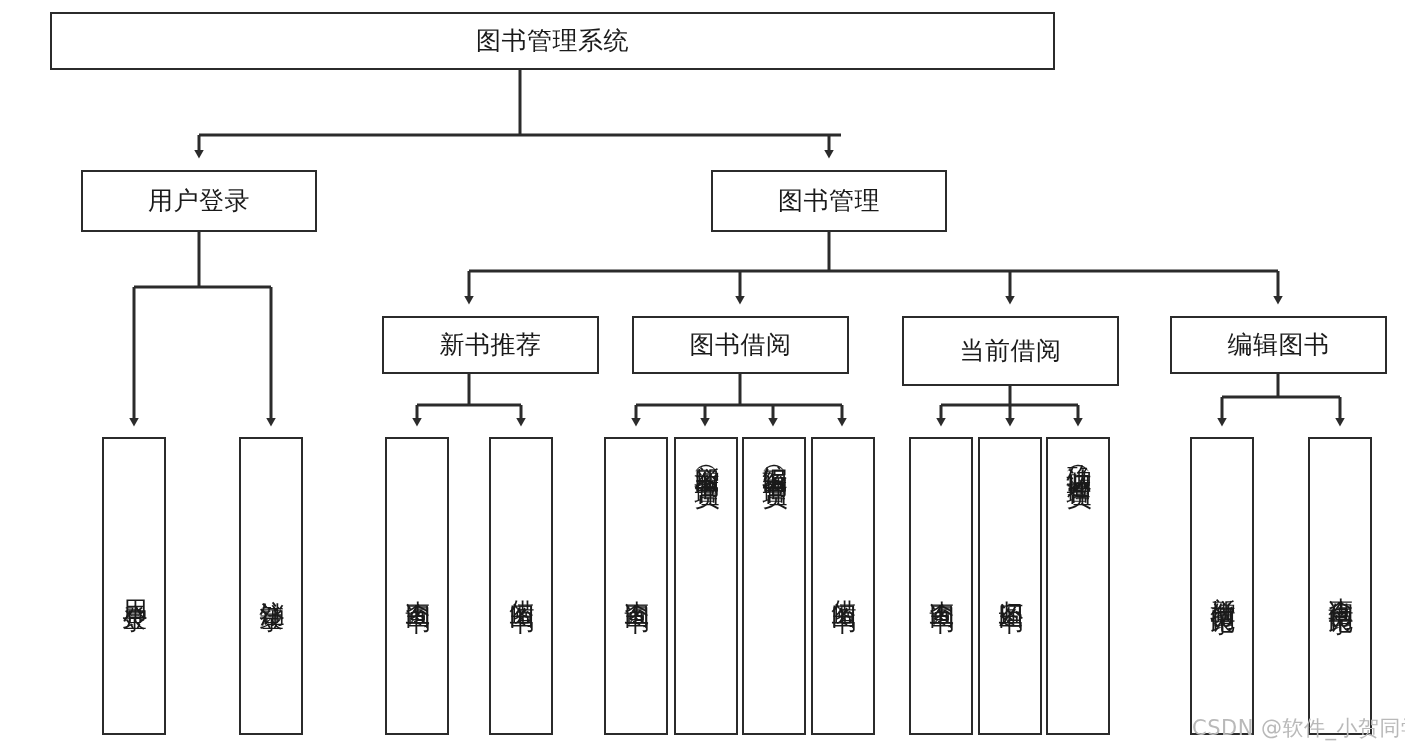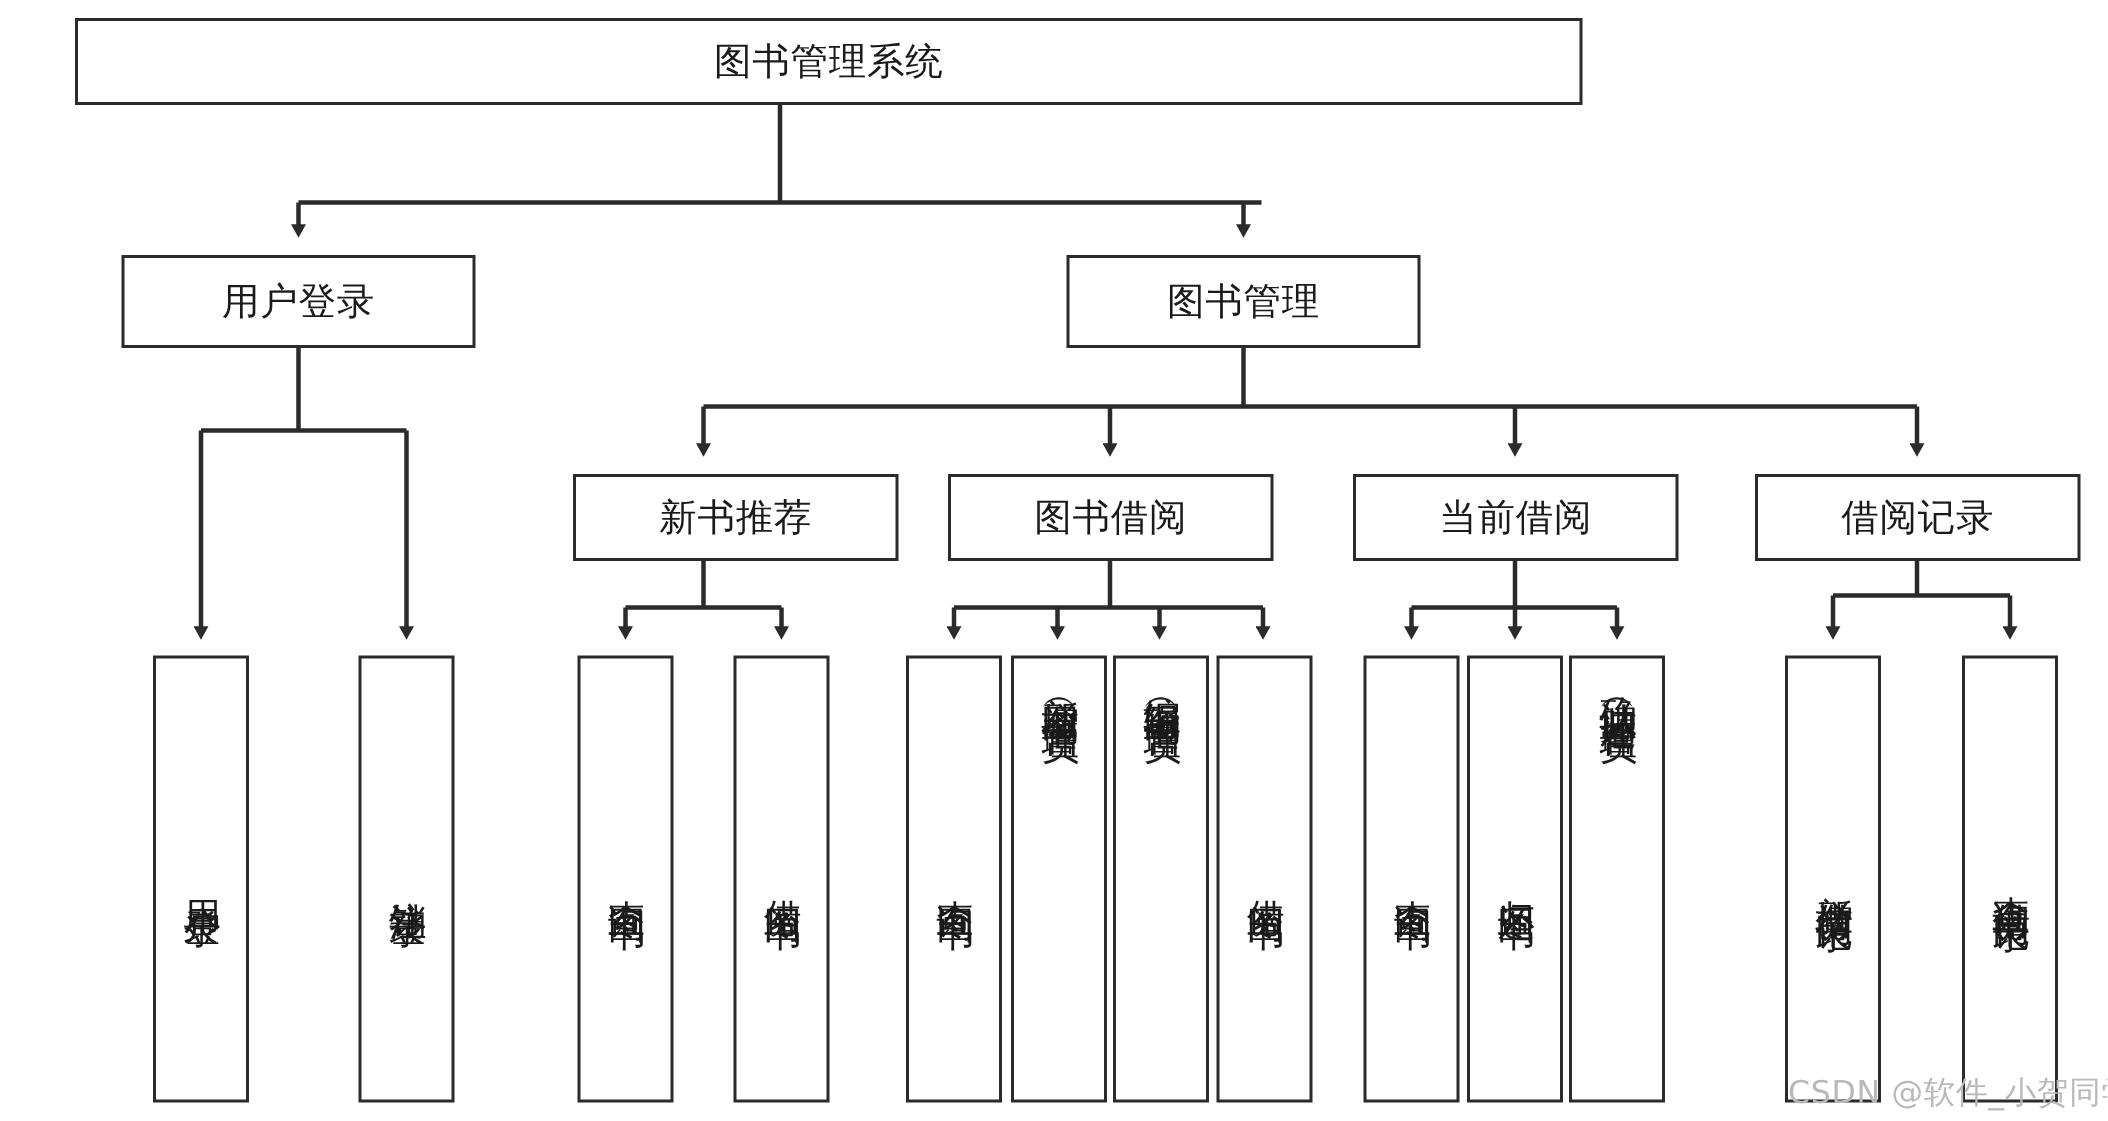--- a/index.html
+++ b/index.html
@@ -131,25 +131,25 @@
   <div class="node" style="left:711px; top:170px; width:236px; height:62px;text-align:center;">
     <span class="node-label">图书管理</span>
   </div>
 
   <div class="node" style="left:382px; top:316px; width:217px; height:58px;">
     <span class="node-label">新书推荐</span>
   </div>
   <div class="node" style="left:632px; top:316px; width:217px; height:58px;text-align:right;">
     <span class="node-label">图书借阅</span>
   </div>
-  <div class="node" style="left:902px; top:316px; width:217px; height:58px;">
+  <div class="node" style="left:902px; top:316px; width:217px; height:70px;">
     <span class="node-label">当前借阅</span>
   </div>
   <div class="node" style="left:1170px; top:316px; width:217px; height:58px;">
-    <span class="node-label">借阅记录</span>
+    <span class="node-label">编辑图书</span>
   </div>
 
   <div class="node leaf center" style="left:102px; top:437px; width:64px; height:298px;">
     <span class="node-label">用户登录</span>
   </div>
   <div class="node leaf center" style="left:239px; top:437px; width:64px; height:298px;">
     <span class="node-label">注销登录</span>
   </div>
 
   <div class="node leaf center" style="left:385px; top:437px; width:64px; height:298px;">

